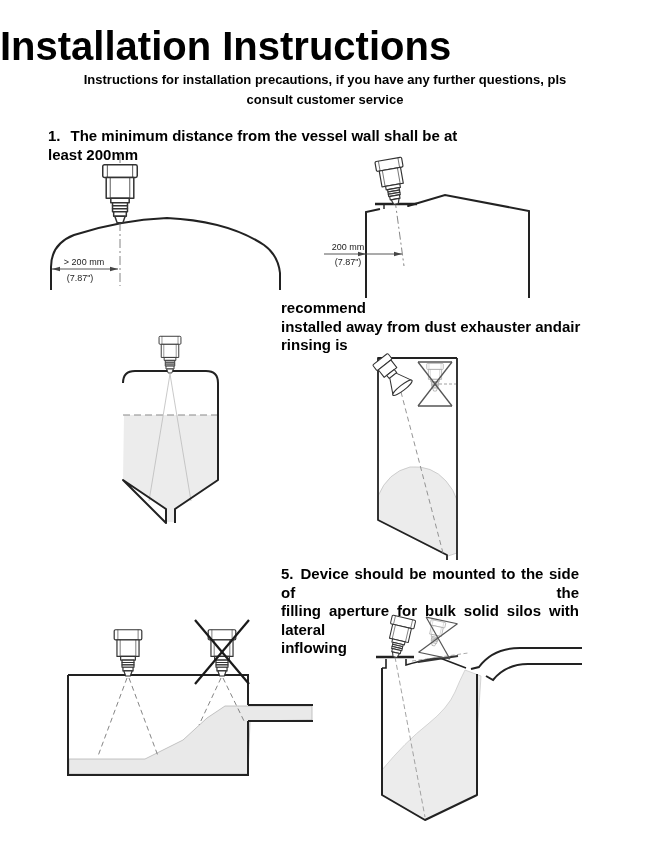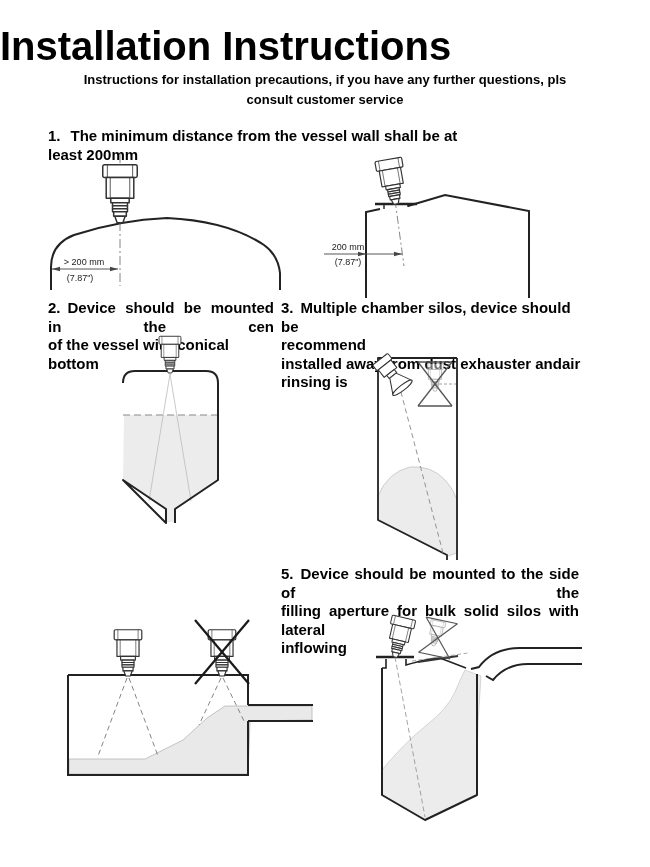--- a/index.html
+++ b/index.html
@@ -77,27 +77,22 @@
     <use href="#sensor" transform="translate(74,56) rotate(-10) scale(0.9) translate(-20,-51)"></use>
     <g>
       <line x1="2" y1="106" x2="80" y2="106" stroke="#444" stroke-width="0.9"></line>
       <path d="M44,106 L36,103.7 L36,108.3 Z" fill="#444"></path>
       <path d="M80,106 L72,103.7 L72,108.3 Z" fill="#444"></path>
       <text x="26" y="102" text-anchor="middle">200 mm</text>
       <text x="26" y="117" text-anchor="middle">(7.87")</text>
     </g>
   </svg>
 
-  <div class="item" style="left:48px;top:299px;width:226px">
-    <div class="just"><span class="num">2.</span><span>Device should be mounted in the cen</span></div>
-    <div>of the vessel with conical bottom</div>
-  </div>
 
   <div class="item" style="left:281px;top:299px;width:300px">
-    <div><span class="num">3.</span><span>Multiple chamber silos, device should be</span></div>
     <div>recommend</div>
     <div>installed away from dust exhauster andair rinsing is</div>
   </div>
 
   <svg style="left:108px;top:333px" width="135" height="200" viewBox="0 0 135 200">
     <path d="M16,82 L109,82 L110,147 L67,176 L67,189 L58,189 L58,176 L15,147 Z" fill="#ececec" stroke="none"></path>
     <line x1="15" y1="82" x2="110" y2="82" stroke="#8a8a8a" stroke-width="1.2" stroke-dasharray="7 4"></line>
     <line x1="62" y1="41" x2="41" y2="168" stroke="#bbb" stroke-width="0.8"></line>
     <line x1="62" y1="41" x2="83" y2="168" stroke="#bbb" stroke-width="0.8"></line>
     <path d="M15,50 Q15,38 27,38 L98,38 Q110,38 110,50 L110,147 L67,176 L67,190 M58,190 L58,176 L15,147 Z" fill="none" stroke="#222" stroke-width="2" stroke-linejoin="round"></path>

